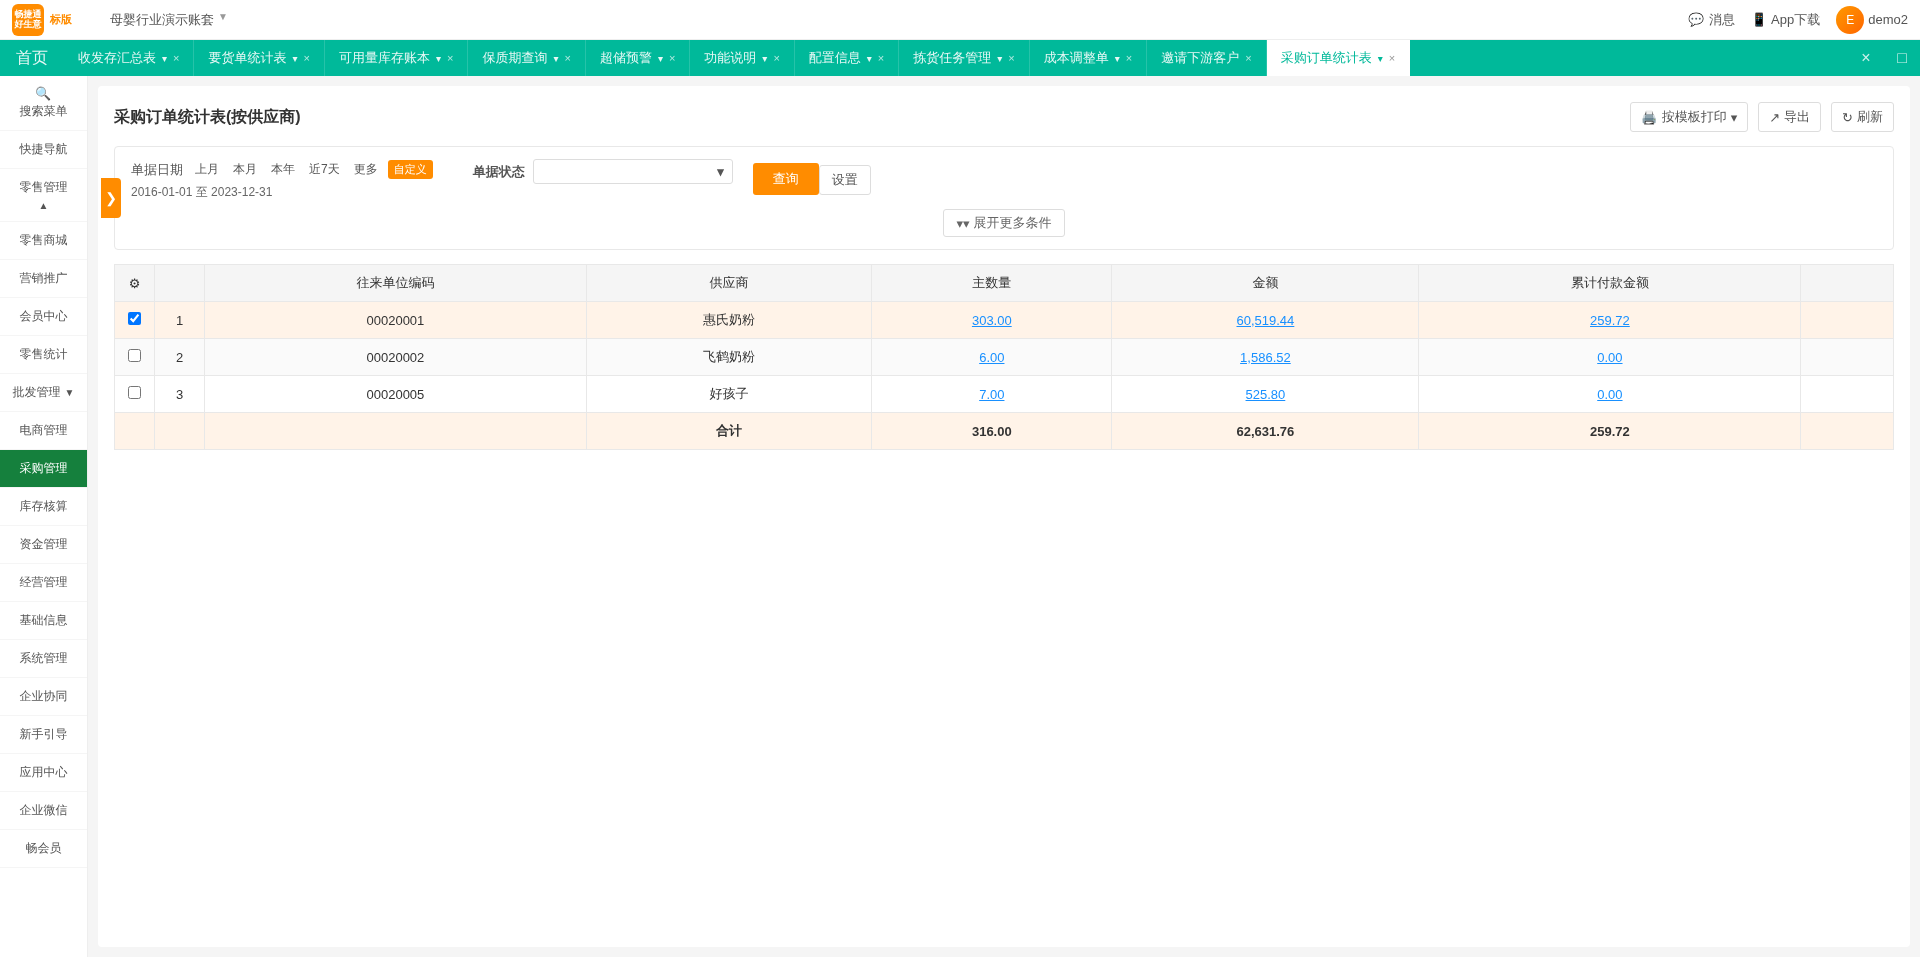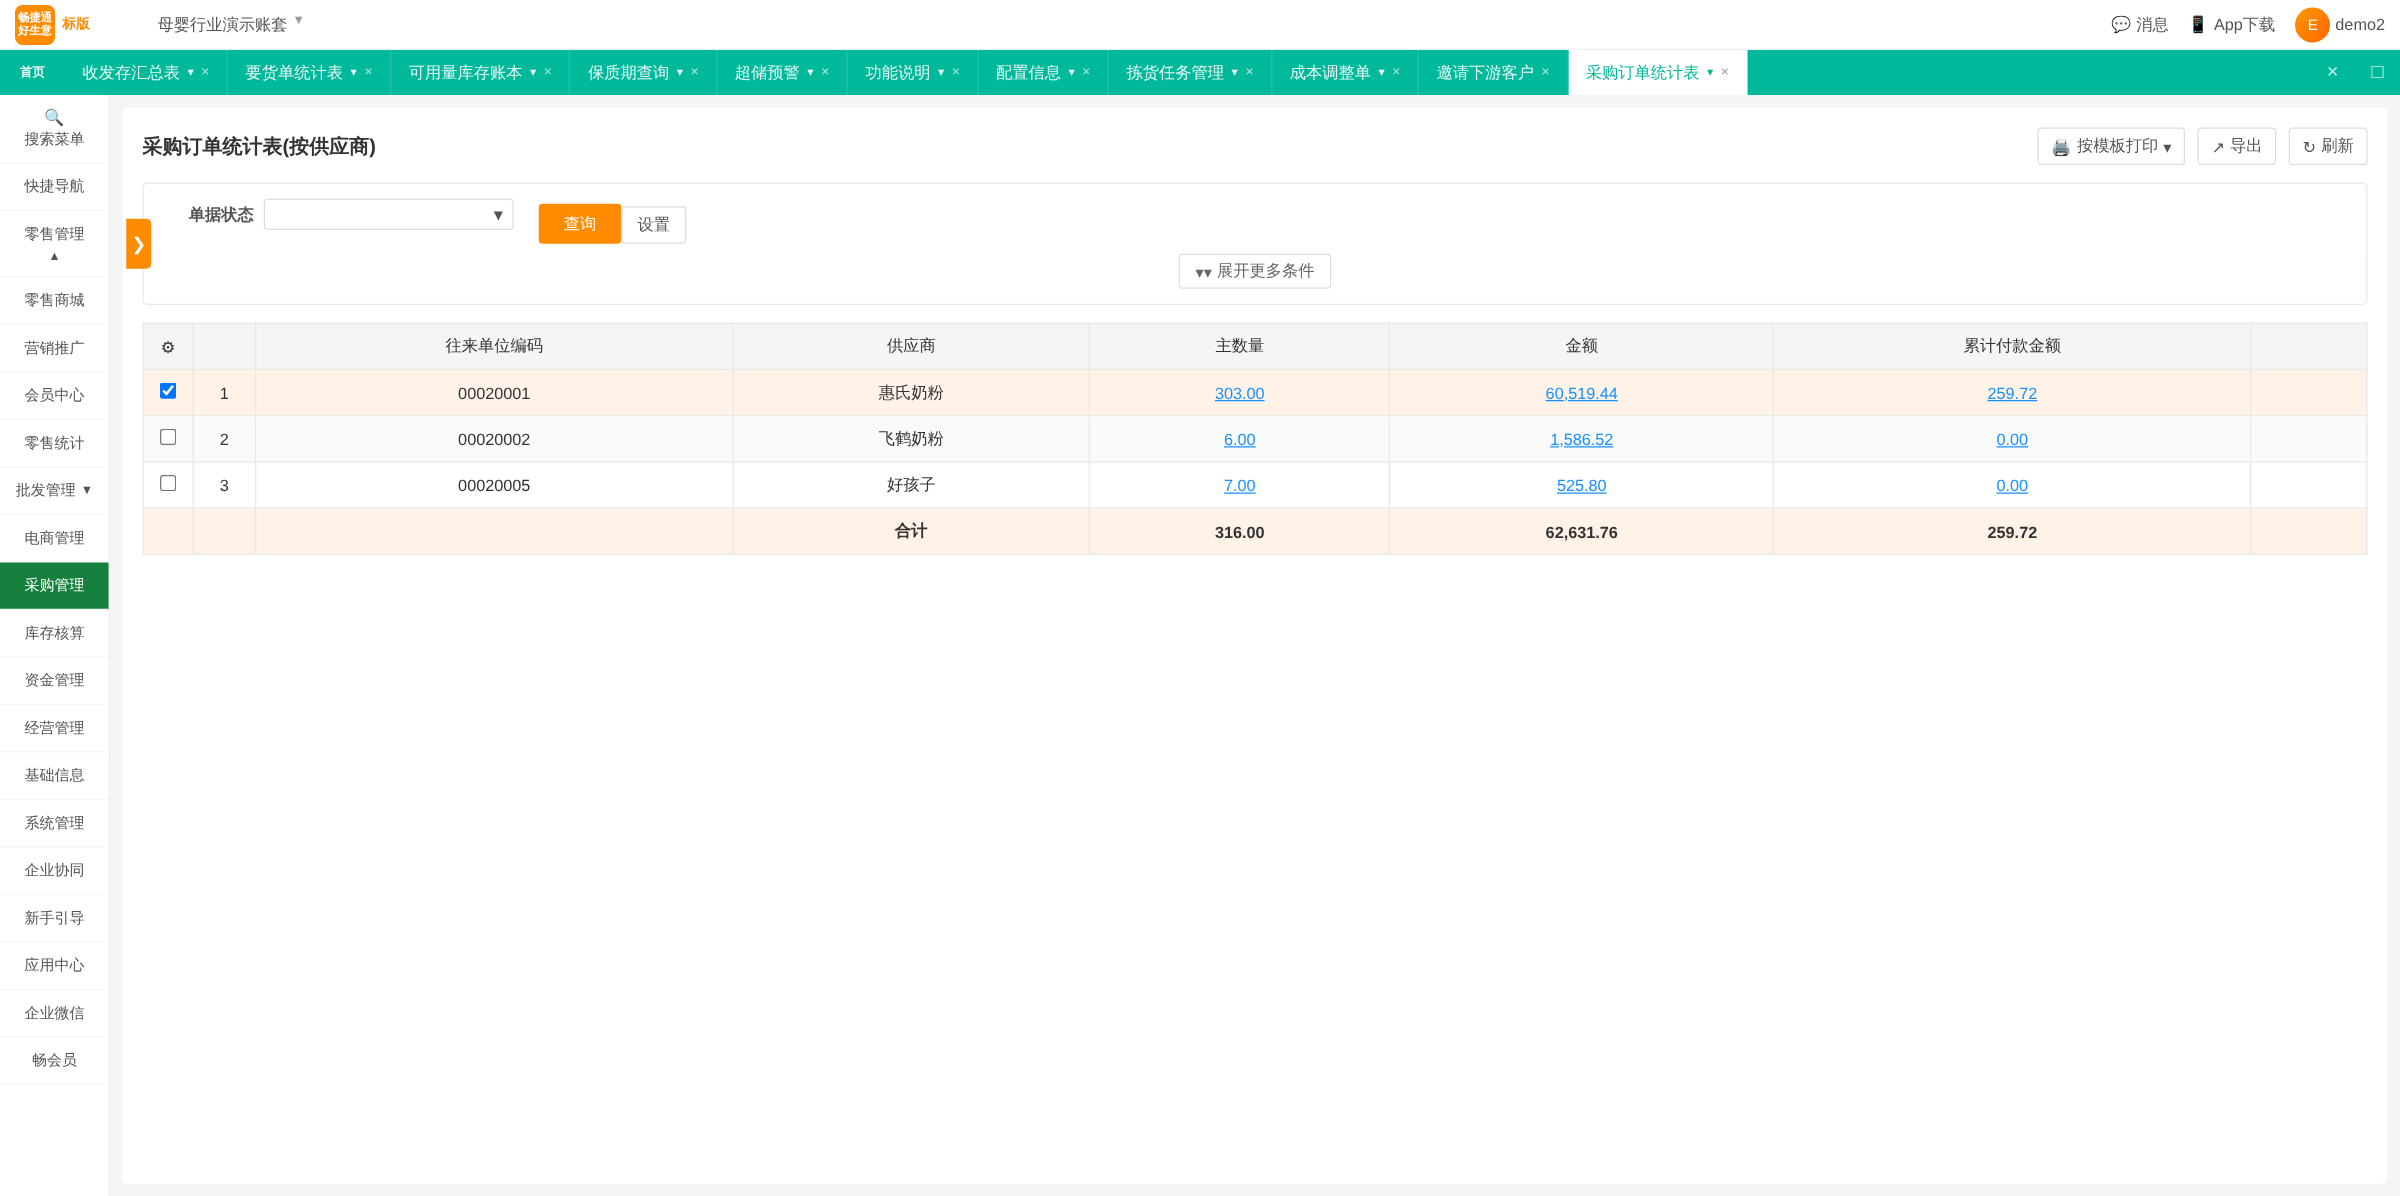--- a/index.html
+++ b/index.html
@@ -24,21 +24,21 @@
       width: 32px; height: 32px;
       background: #ff8c00;
       border-radius: 6px;
       display: flex; align-items: center; justify-content: center;
       color: #fff; font-size: 10px; font-weight: bold;
     }
     .logo-text { font-size: 11px; color: #333; line-height: 1.2; }
     .workspace-selector {
       display: flex; gap: 4px;
       color: #555; font-size: 13px; cursor: pointer;
-      margin-left: 26px;
+      margin-left: 10px;
       flex: 1;
     }
     .workspace-selector .arrow { color: #999; font-size: 10px; }
     .top-right {
       display: flex; align-items: center; gap: 16px;
     }
     .top-right-item {
       display: flex; align-items: center; gap: 4px;
       color: #555; font-size: 13px; cursor: pointer;
     }
@@ -68,21 +68,21 @@
       position: relative;
     }
     .nav-tab.active {
       background: #fff;
       color: #00b99a;
     }
     .nav-tab .close-btn {
       font-size: 11px; color: rgba(255,255,255,0.7); margin-left: 2px;
     }
     .nav-tab.active .close-btn { color: #999; }
-    .nav-home { padding: 16px 16px; font-size: 10px; color: rgba(255,255,255,0.9); display: flex; align-items: center; font-weight: bold; }
+    .nav-home { padding: 16px 16px; font-size: 16px; color: rgba(255,255,255,0.9); display: flex; align-items: center; }
     .nav-tab .dropdown-arrow { font-size: 10px; margin-left: 2px; }
     .nav-end-btns {
       margin-left: auto;
       display: flex; align-items: center;
     }
     .nav-end-btn {
       width: 36px; height: 36px;
       display: flex; align-items: center; justify-content: center;
       color: rgba(255,255,255,0.8);
       cursor: pointer; font-size: 16px;
@@ -444,20 +444,34 @@
             <span>刷新</span>
           </button>
         </div>
       </div>
 
       <div class="filter-area" style="position:relative;">
         <div class="collapse-toggle">❯</div>
 
         <div style="display:flex; align-items:flex-start; gap:20px;">
 
+          <div style="display:flex; flex-direction:column; gap:4px;">
+            <div style="display:flex; align-items:center; gap:8px;">
+              <span class="filter-label">单据日期</span>
+              <div class="date-shortcuts">
+                <span class="date-shortcut">上月</span>
+                <span class="date-shortcut">本月</span>
+                <span class="date-shortcut">本年</span>
+                <span class="date-shortcut">近7天</span>
+                <span class="date-shortcut">更多</span>
+                <span class="date-range-badge">自定义</span>
+              </div>
+            </div>
+            <span class="date-range-text">2016-01-01 至 2023-12-31</span>
+          </div>
 
           <div style="display:flex; align-items:center; gap:8px; margin-left:20px;font-weight:bold;">
             <span class="filter-label">单据状态</span>
             <div class="filter-select" style="min-width:200px;">
               <span></span>
               <span>▾</span>
             </div>
           </div>
 
 

